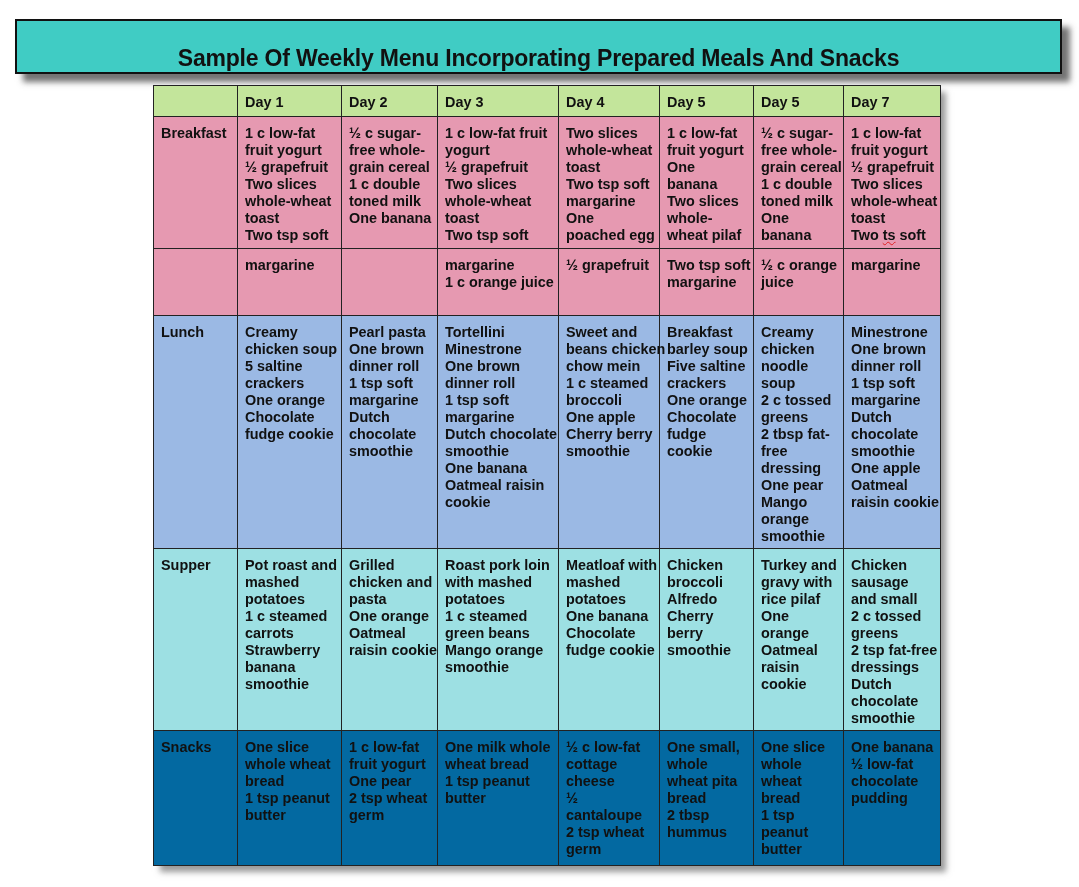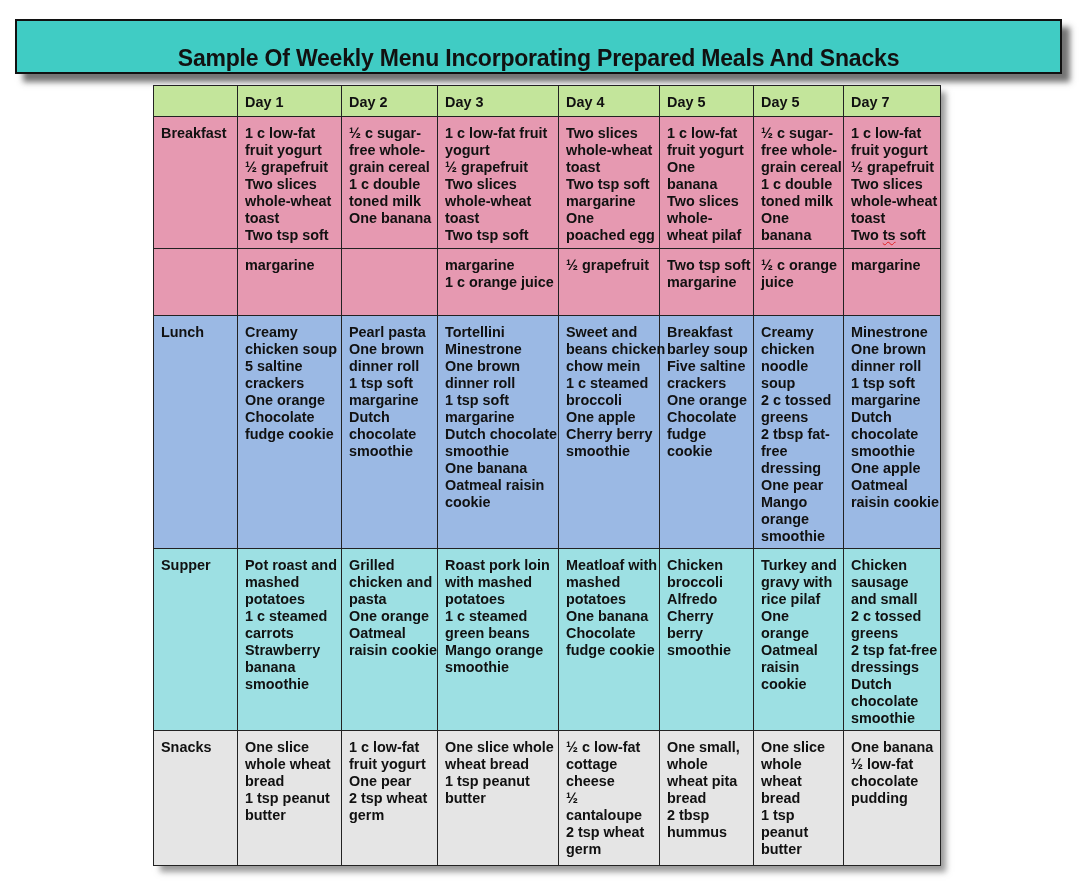--- a/index.html
+++ b/index.html
@@ -29,21 +29,21 @@
     table.menu td, table.menu th {
       border: 1.5px solid #222; vertical-align: top; text-align: left;
       padding: 8px 6px 0 7px; line-height: 17px; font-weight: bold;
     }
     table.menu th { font-weight: bold; height: 31px; padding-top: 8px; box-sizing: border-box; vertical-align: top; }
     .row-label { font-weight: bold; }
     .hdr { background: #c3e59b; }
     .bf { background: #e699b1; }
     .lu { background: #9bb9e4; }
     .su { background: #9de0e3; }
-    .sn { background: #e5e5e5; }
+    .sn { background: #0369a1; }
     .line { display: block; white-space: nowrap; }
     .wavy { text-decoration: underline wavy #e02020; text-decoration-thickness: 1px; }
   </style>
 </head>
 <body>
 
 <div class="title-box">
   <span class="title-text">Sample Of Weekly Menu Incorporating Prepared Meals And Snacks</span>
 </div>
 
@@ -323,21 +323,21 @@
             <span class="line">butter</span>
           </td>
           <td>
             <span class="line">1 c low-fat</span>
             <span class="line">fruit yogurt</span>
             <span class="line">One pear</span>
             <span class="line">2 tsp wheat</span>
             <span class="line">germ</span>
           </td>
           <td>
-            <span class="line">One slice whole</span>
+            <span class="line">One milk whole</span>
             <span class="line">wheat bread</span>
             <span class="line">1 tsp peanut</span>
             <span class="line">butter</span>
           </td>
           <td>
             <span class="line">½ c low-fat</span>
             <span class="line">cottage</span>
             <span class="line">cheese</span>
             <span class="line">½</span>
             <span class="line">cantaloupe</span>

